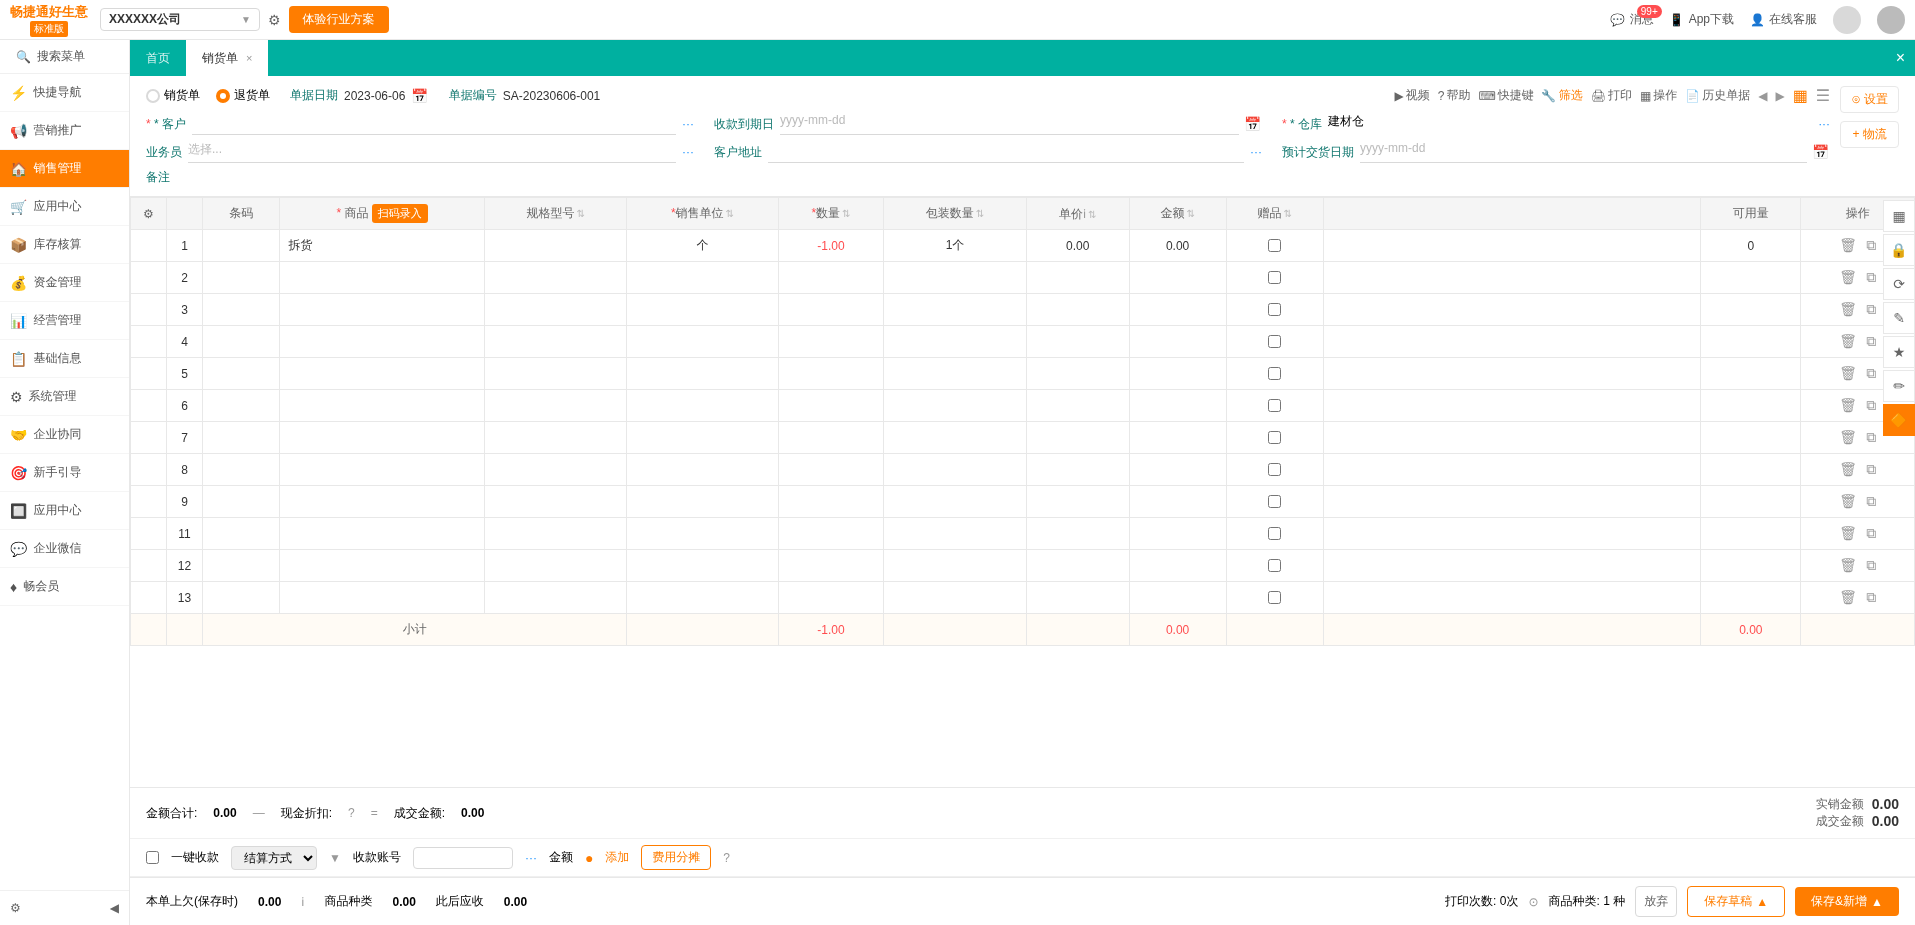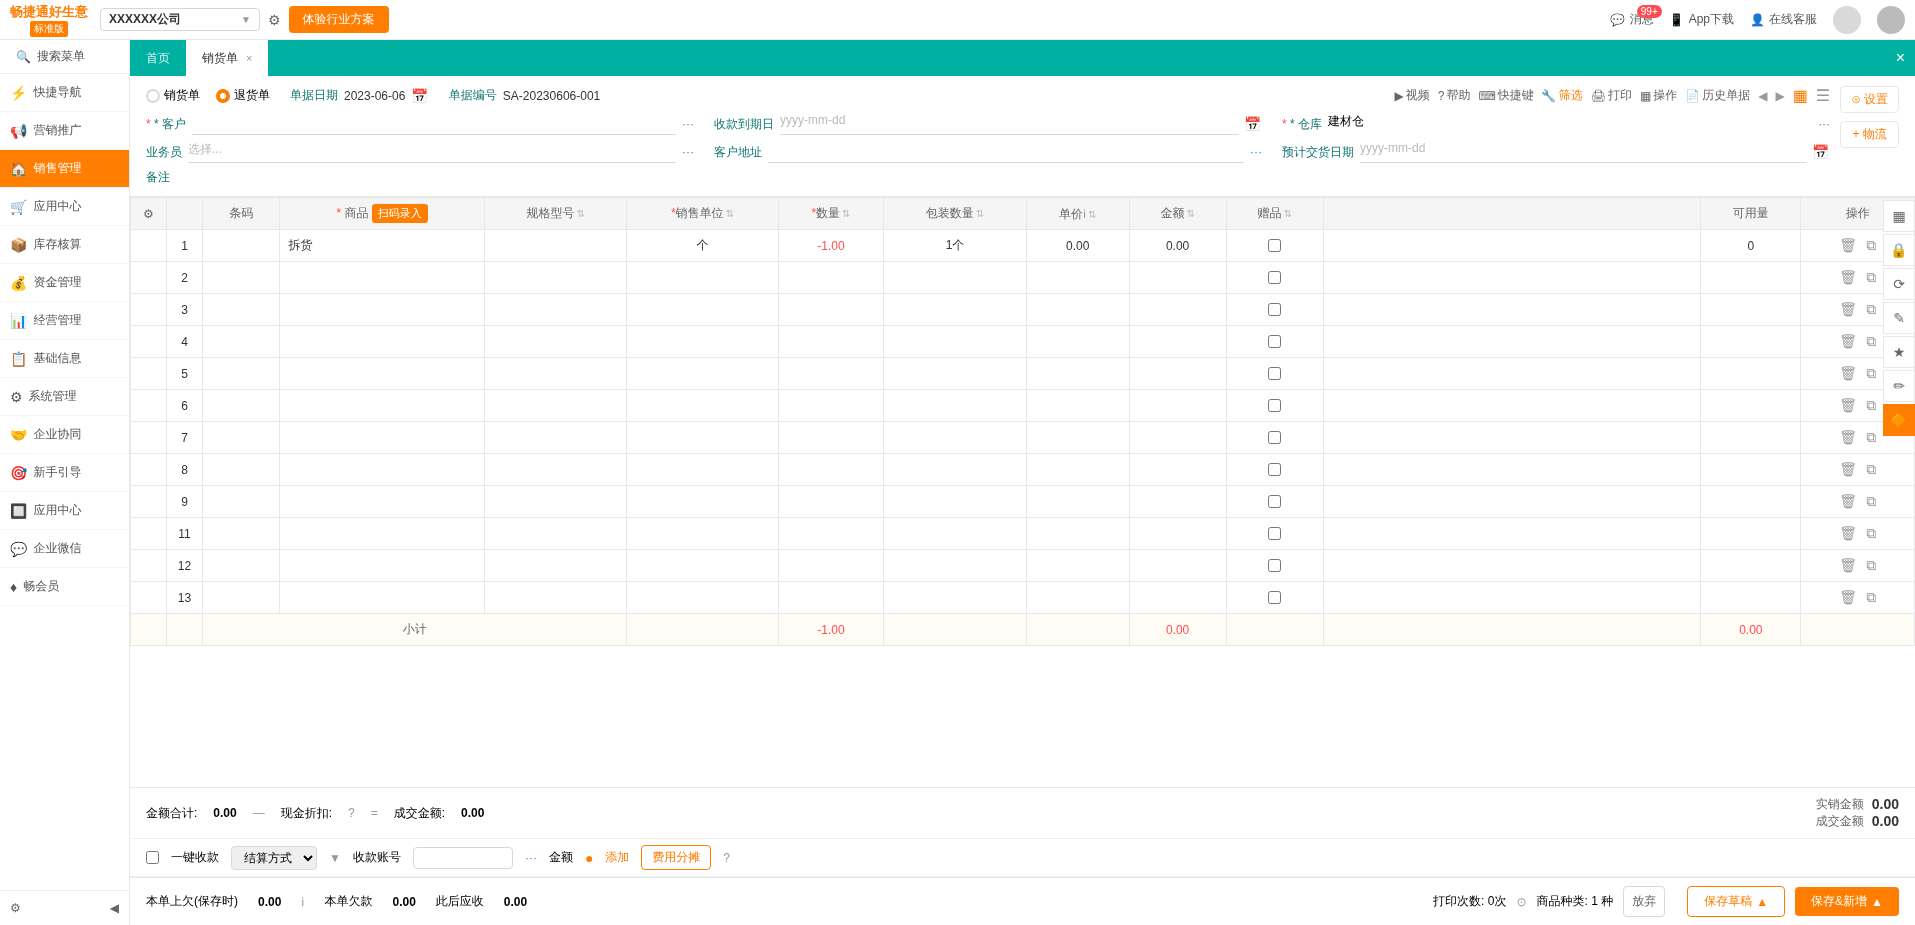--- a/index.html
+++ b/index.html
@@ -136,21 +136,21 @@
       display: flex; align-items: center; padding: 8px 16px; background: #fff;
       border-top: 1px solid #e8e8e8; gap: 20px;
     }
     .footer-right { margin-left: auto; display: flex; gap: 10px; align-items: center; }
     .btn-abandon {
       border: 1px solid #d9d9d9; background: #fff; color: #666;
       padding: 6px 8px; border-radius: 4px; cursor: pointer;
     }
     .btn-save-draft {
       border: 1px solid #ff7d00; background: #fff; color: #ff7d00;
-      padding: 6px 16px; border-radius: 4px; cursor: pointer; display: flex; align-items: center; gap: 4px; margin-left: 12px;
+      padding: 6px 16px; border-radius: 4px; cursor: pointer; display: flex; align-items: center; gap: 4px;
     }
     .btn-save-new {
       background: #ff7d00; color: #fff; border: none;
       padding: 6px 16px; border-radius: 4px; cursor: pointer; display: flex; align-items: center; gap: 4px;
     }
 
     
     .right-float {
       position: fixed; right: 0; top: 200px;
       display: flex; flex-direction: column; gap: 2px;
@@ -751,21 +751,21 @@
         <span class="add-btn">●</span>
         <span style="color:#ff7d00;cursor:pointer;">添加</span>
         <button class="expense-btn">费用分摊</button>
         <span style="color:#999;cursor:pointer;">?</span>
       </div>
 
       <div class="footer-bar">
         <span>本单上欠(保存时)</span>
         <span style="font-weight:bold;">0.00</span>
         <span style="color:#999;cursor:pointer;">ℹ</span>
-        <span>本单欠款</span>
+        <span>商品种类</span>
         <span style="font-weight:bold;">0.00</span>
         <span>此后应收</span>
         <span style="font-weight:bold;">0.00</span>
         <div class="footer-right">
           <span>
             <span>打印次数:</span>
             <span>0次</span>
           </span>
           <span style="color:#999;cursor:pointer;">⊙</span>
           <span>

